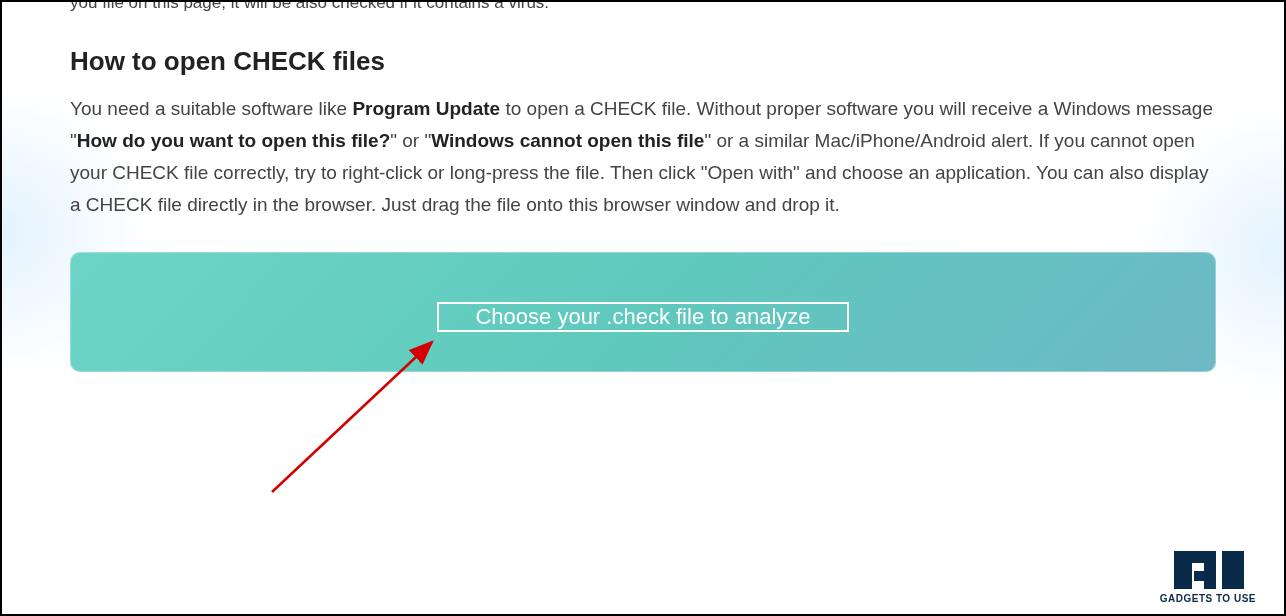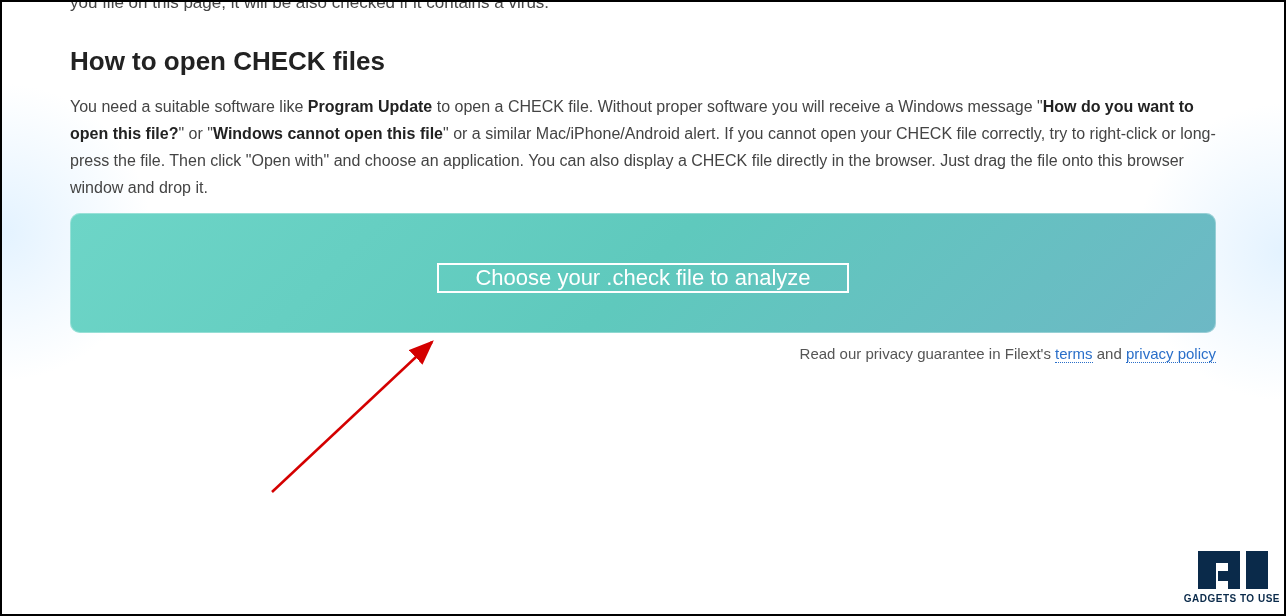--- a/index.html
+++ b/index.html
@@ -27,24 +27,24 @@
       margin-top: -12px;
       margin-bottom: 30px;
     }
     h2 {
       font-size: 26px;
       font-weight: 600;
       color: #222;
       margin-bottom: 16px;
     }
     .body-text {
-      font-size: 16px;
+      font-size: 19px;
       color: #444;
       line-height: 1.7;
-      margin-bottom: 12px;
+      margin-bottom: 30px;
     }
     .body-text strong {
       font-weight: 700;
       color: #222;
     }
     .upload-box {
       background: linear-gradient(135deg, #6dd5c7 0%, #5fc9bd 50%, #6db8c5 100%);
       border-radius: 10px;
       padding: 50px 20px 40px 20px;
       text-align: center;
@@ -83,21 +83,21 @@
       margin-bottom: 12px;
     }
     .arrow-svg {
       position: absolute;
       top: 310px;
       left: 260px;
       pointer-events: none;
     }
     .watermark {
       position: absolute;
-      right: 4px;
+      right: 28px;
       bottom: 10px;
       text-align: center;
       font-family: Arial, sans-serif;
     }
     .watermark-logo {
       display: flex;
       align-items: center;
       justify-content: center;
     }
     .watermark-text {
@@ -138,23 +138,20 @@
 
   <h2>How to open CHECK files</h2>
   <p class="body-text">
     <span>You need a suitable software like </span><strong>Program Update</strong><span> to open a CHECK file. Without proper software you will receive a Windows message "</span><strong>How do you want to open this file?</strong><span>" or "</span><strong>Windows cannot open this file</strong><span>" or a similar Mac/iPhone/Android alert. If you cannot open your CHECK file correctly, try to right-click or long-press the file. Then click "Open with" and choose an application. You can also display a CHECK file directly in the browser. Just drag the file onto this browser window and drop it.</span>
   </p>
 
   <div class="upload-box">
     <button class="choose-button">Choose your .check file to analyze</button>
   </div>
 
-  <p class="privacy-text">
-    <span>Read our privacy guarantee in Filext's </span><a href="#">terms</a><span> and </span><a href="#">privacy policy</a>
-  </p>
 
 </div>
 
 <svg class="arrow-svg" width="200" height="200">
   <defs>
     <marker id="arrowhead" markerWidth="10" markerHeight="8" refX="9" refY="4" orient="auto">
       <polygon points="0 0, 10 4, 0 8" fill="#d40000"></polygon>
     </marker>
   </defs>
   <line x1="10" y1="180" x2="170" y2="30" stroke="#d40000" stroke-width="2.5" marker-end="url(#arrowhead)"></line>

